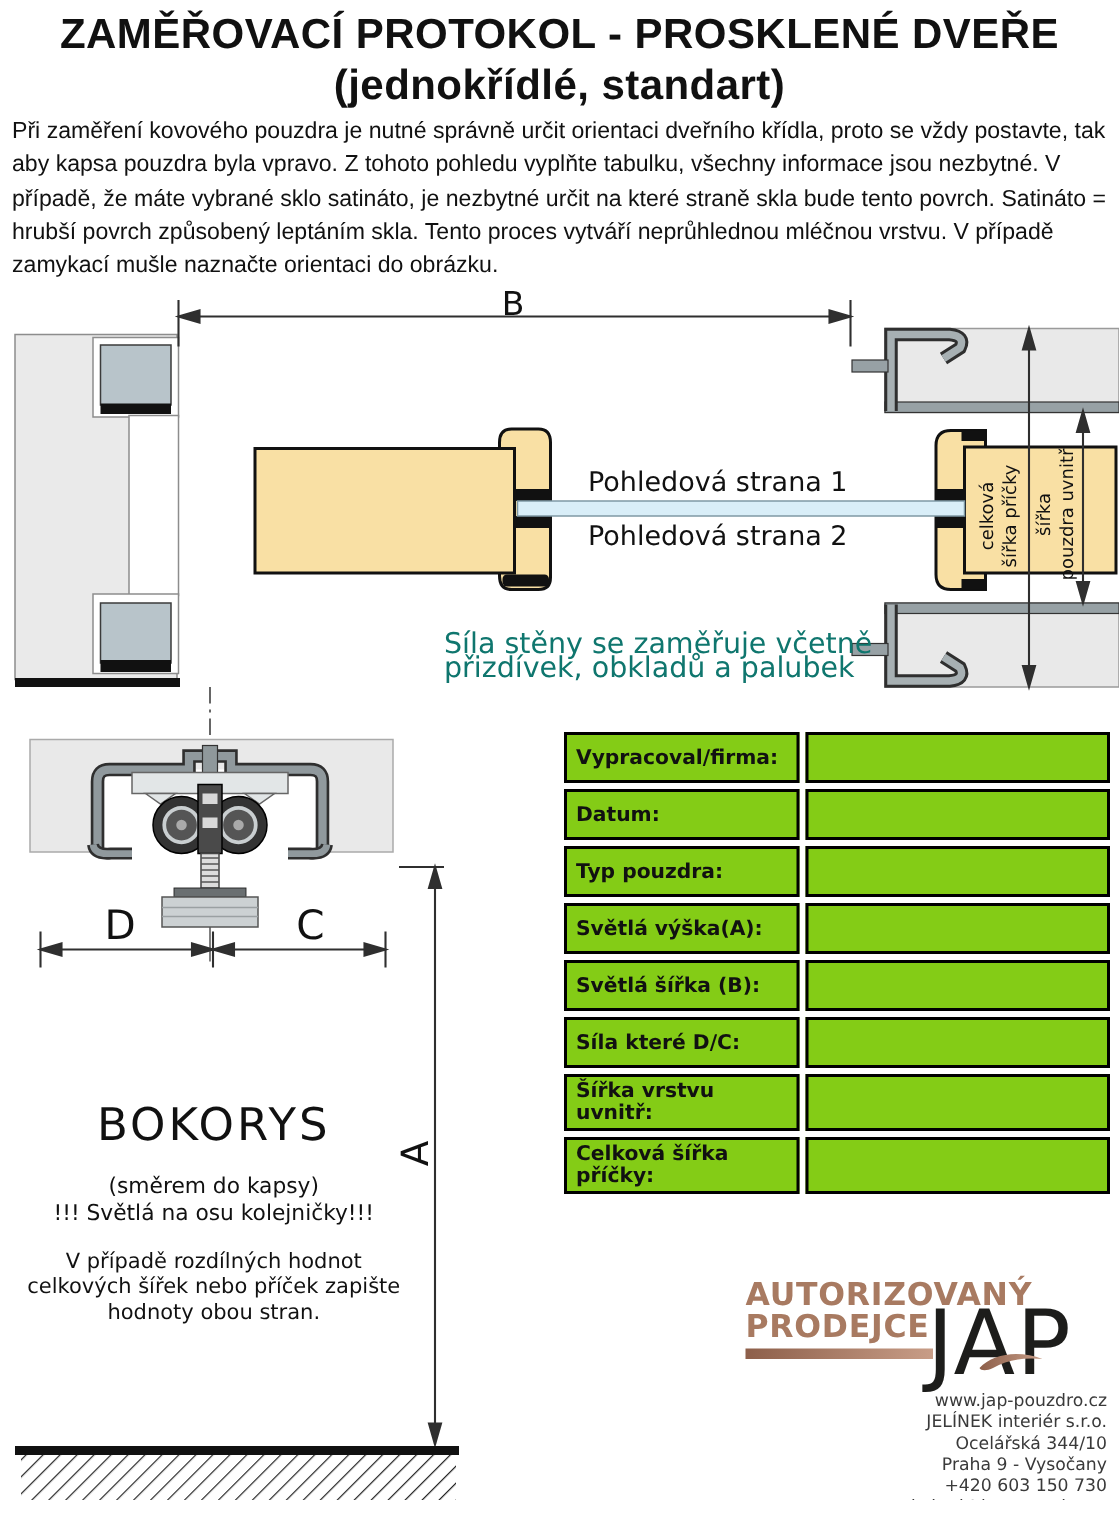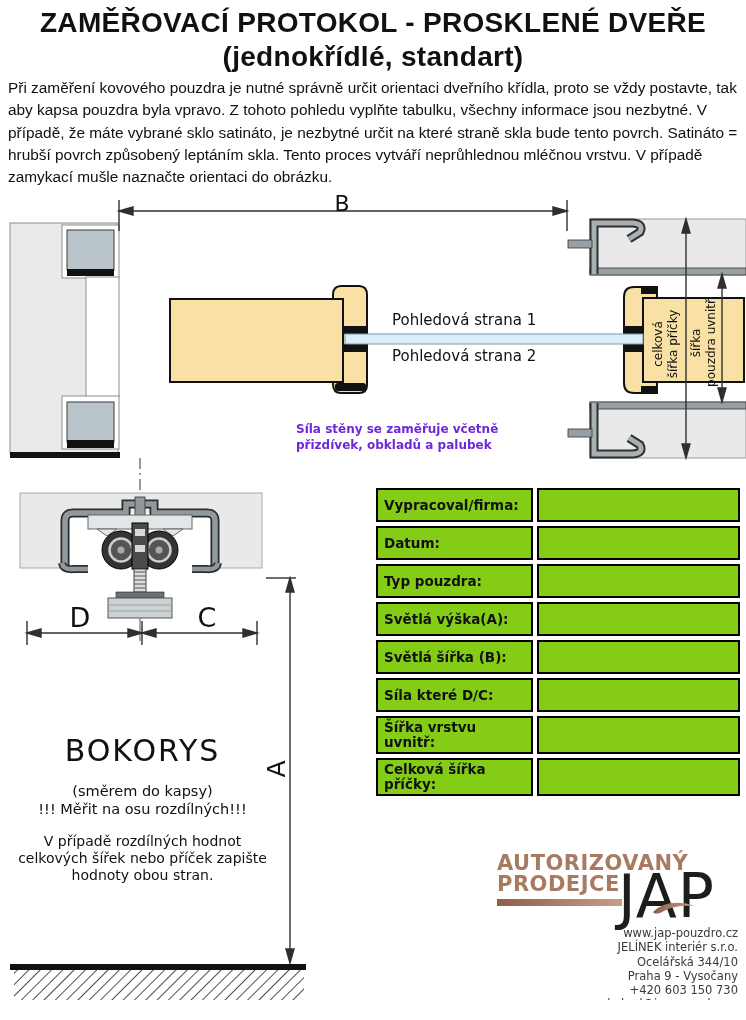--- a/index.html
+++ b/index.html
@@ -7,22 +7,22 @@
         font-family:"DejaVu Sans",sans-serif;color:#111;}
   .abs{position:absolute;}
   .preline{white-space:pre-line;}
   
   .title{left:0;right:0;top:6px;text-align:center;font-family:"Liberation Sans",sans-serif;
          font-weight:bold;font-size:28px;line-height:34px;letter-spacing:.3px;}
   .intro{left:8px;top:77px;width:737px;font-family:"Liberation Sans",sans-serif;
          font-size:15.4px;line-height:22.3px;}
   
   .dimletter{font-size:27px;text-align:center;color:#111;}
-  .sidelabel{font-size:15px;color:#111;text-align:right;}
-  .rednote{font-size:12px;line-height:15.5px;color:#6d28d9;font-weight:bold;}
+  .sidelabel{font-size:18px;color:#111;text-align:right;}
+  .rednote{font-size:19px;line-height:15.5px;color:#0f766e;}
   .rotlabel{font-size:12px;line-height:15px;text-align:center;transform:rotate(-90deg);}
   
   .bok{left:0;top:733px;width:285px;text-align:center;}
   .bok-title{font-size:30px;letter-spacing:2px;}
   .bok-sub{font-size:14.5px;margin-top:15px;}
   .bok-warn{font-size:14.5px;margin-top:2px;}
   .bok-note{font-size:14px;line-height:17px;margin-top:16px;}
   
   table.form{position:absolute;left:372px;top:484px;border-collapse:separate;border-spacing:4px;}
   table.form td{box-sizing:border-box;border:2px solid #000;background:#84cc16;vertical-align:middle;}
@@ -198,21 +198,21 @@
     </g>
   </svg>
 
   <div class="abs dimletter" style="left:60px;top:602px;width:40px;">D</div>
   <div class="abs dimletter" style="left:187px;top:602px;width:40px;">C</div>
   <div class="abs" style="left:262px;top:754px;width:30px;height:30px;font-size:25px;text-align:center;transform:rotate(-90deg);">A</div>
 
   <div class="abs bok">
     <div class="bok-title">BOKORYS</div>
     <div class="bok-sub">(směrem do kapsy)</div>
-    <div class="bok-warn">!!! Měřit na osu rozdílných!!!</div>
+    <div class="bok-warn">!!! Světlá na osu kolejničky!!!</div>
     <div class="bok-note preline">V případě rozdílných hodnot
 celkových šířek nebo příček zapište
 hodnoty obou stran.</div>
   </div>
 
   <table class="form">
     <tbody>
         <tr class="s">
       <td class="lbl">Vypracoval/firma:</td>
       <td class="val"></td>

